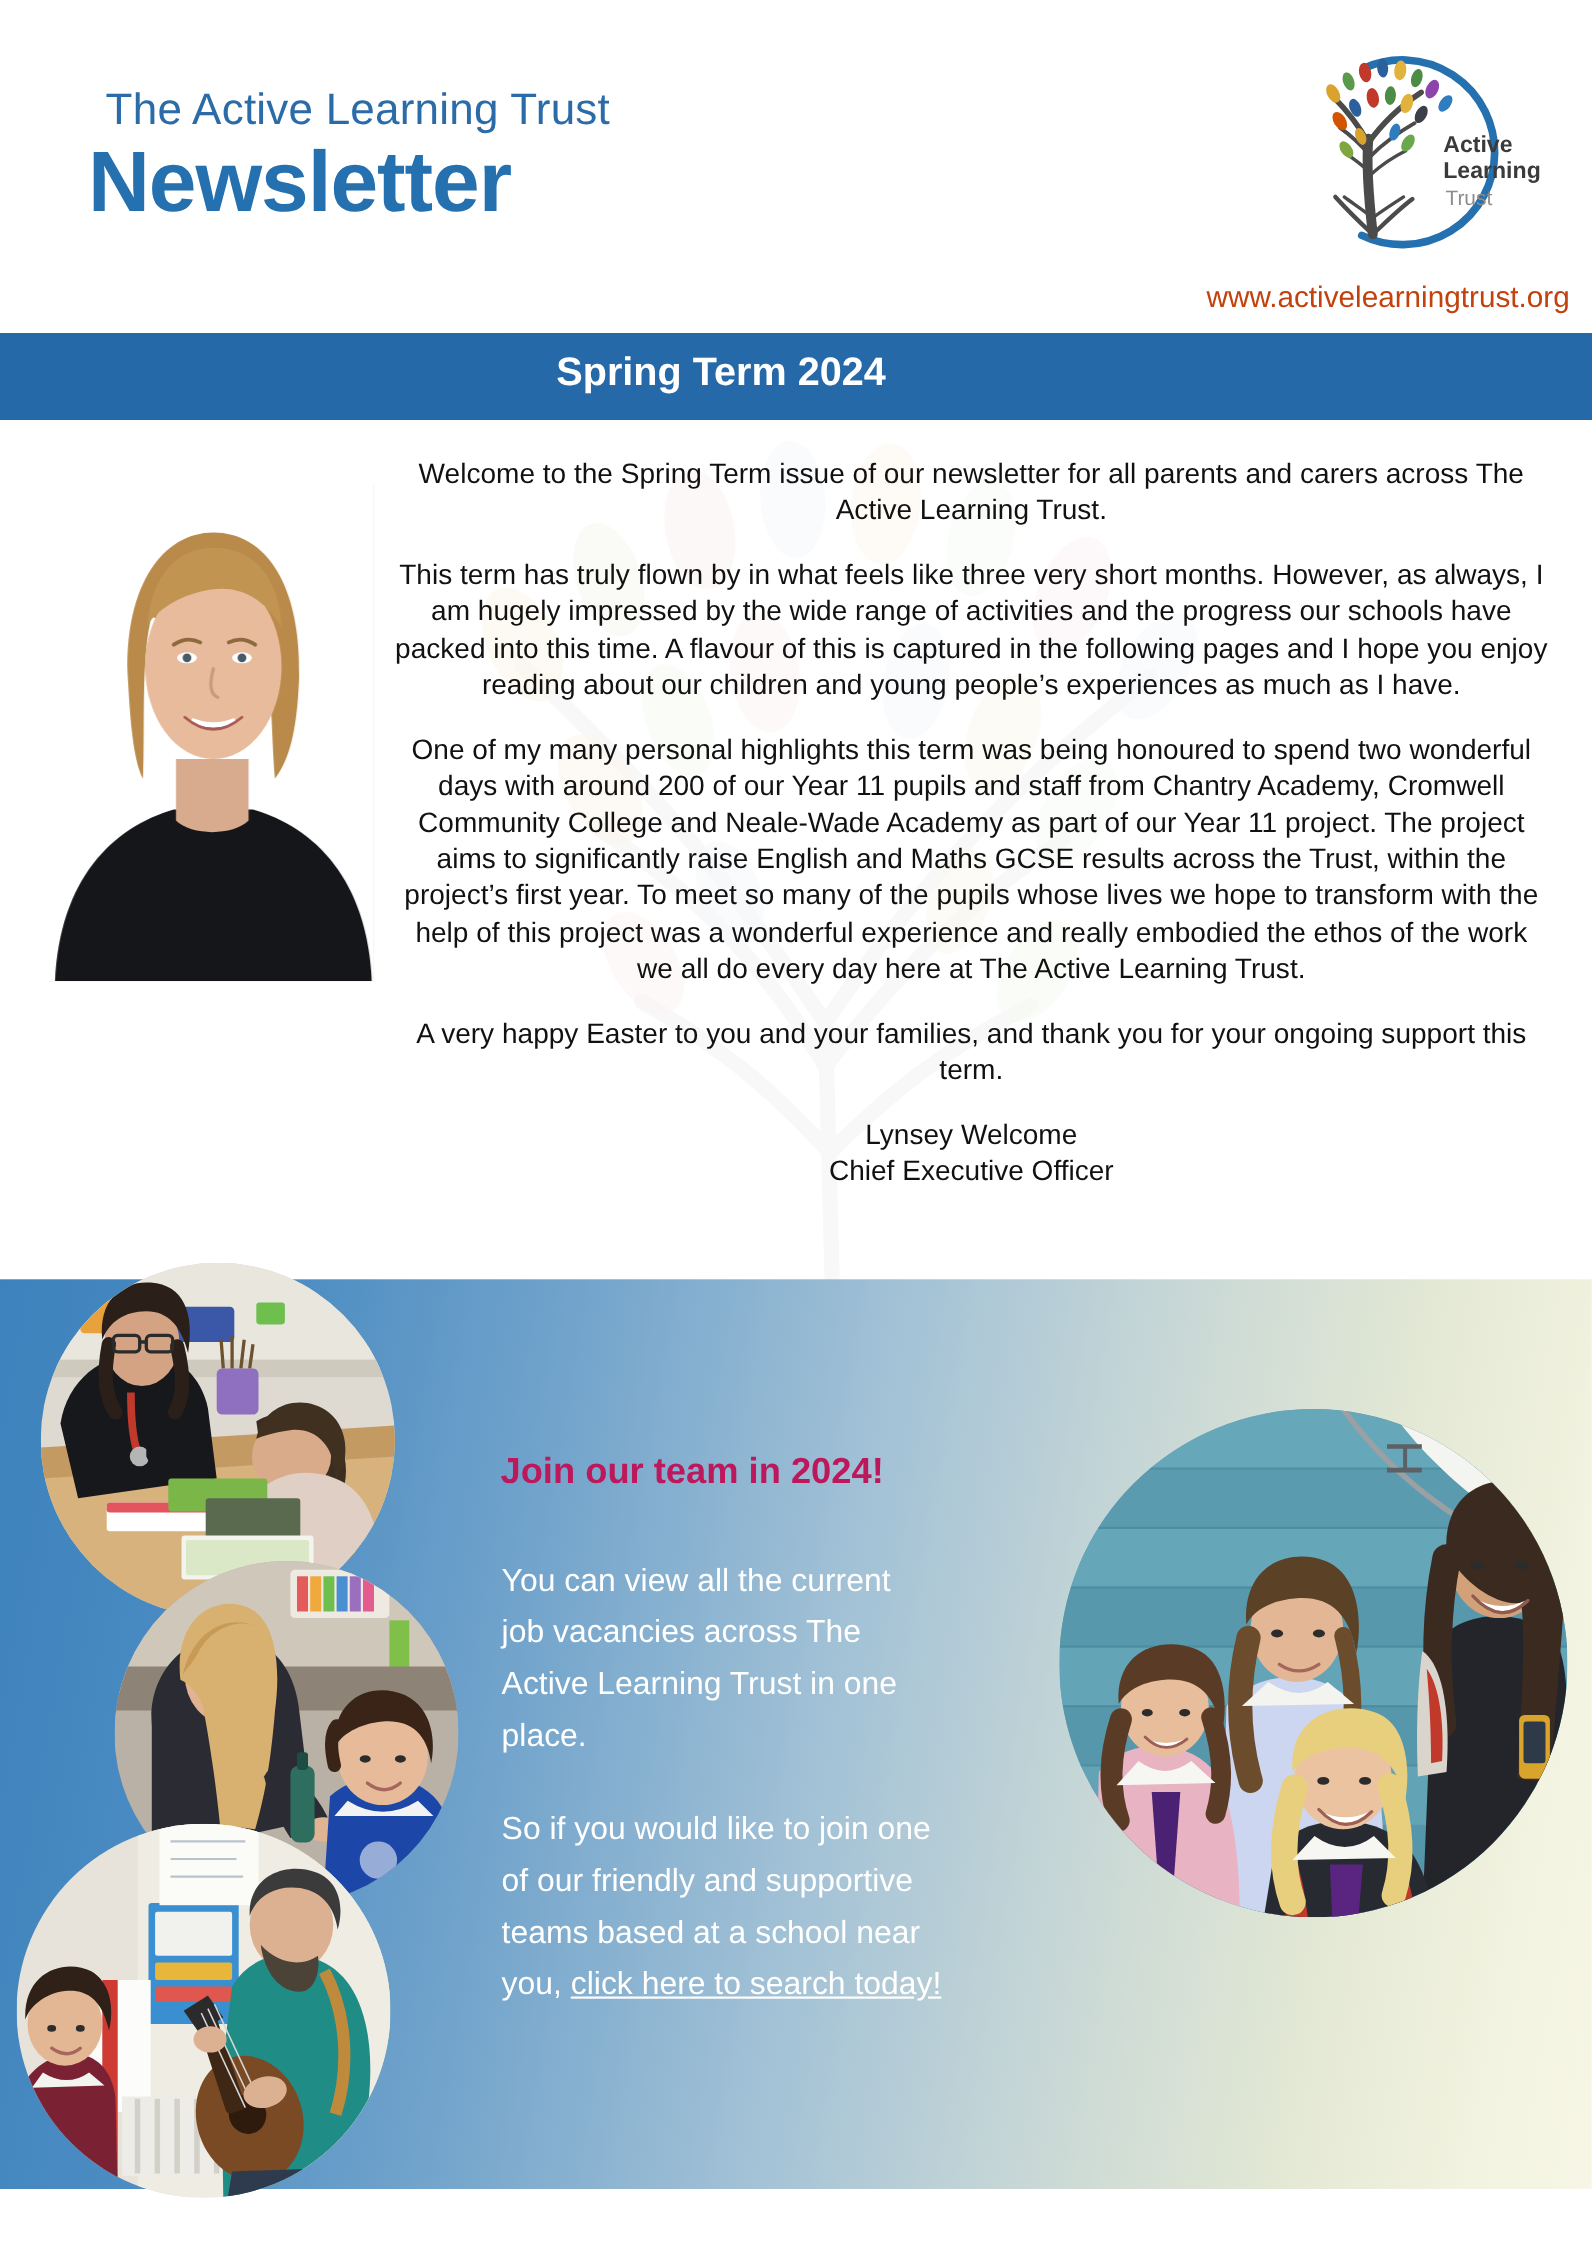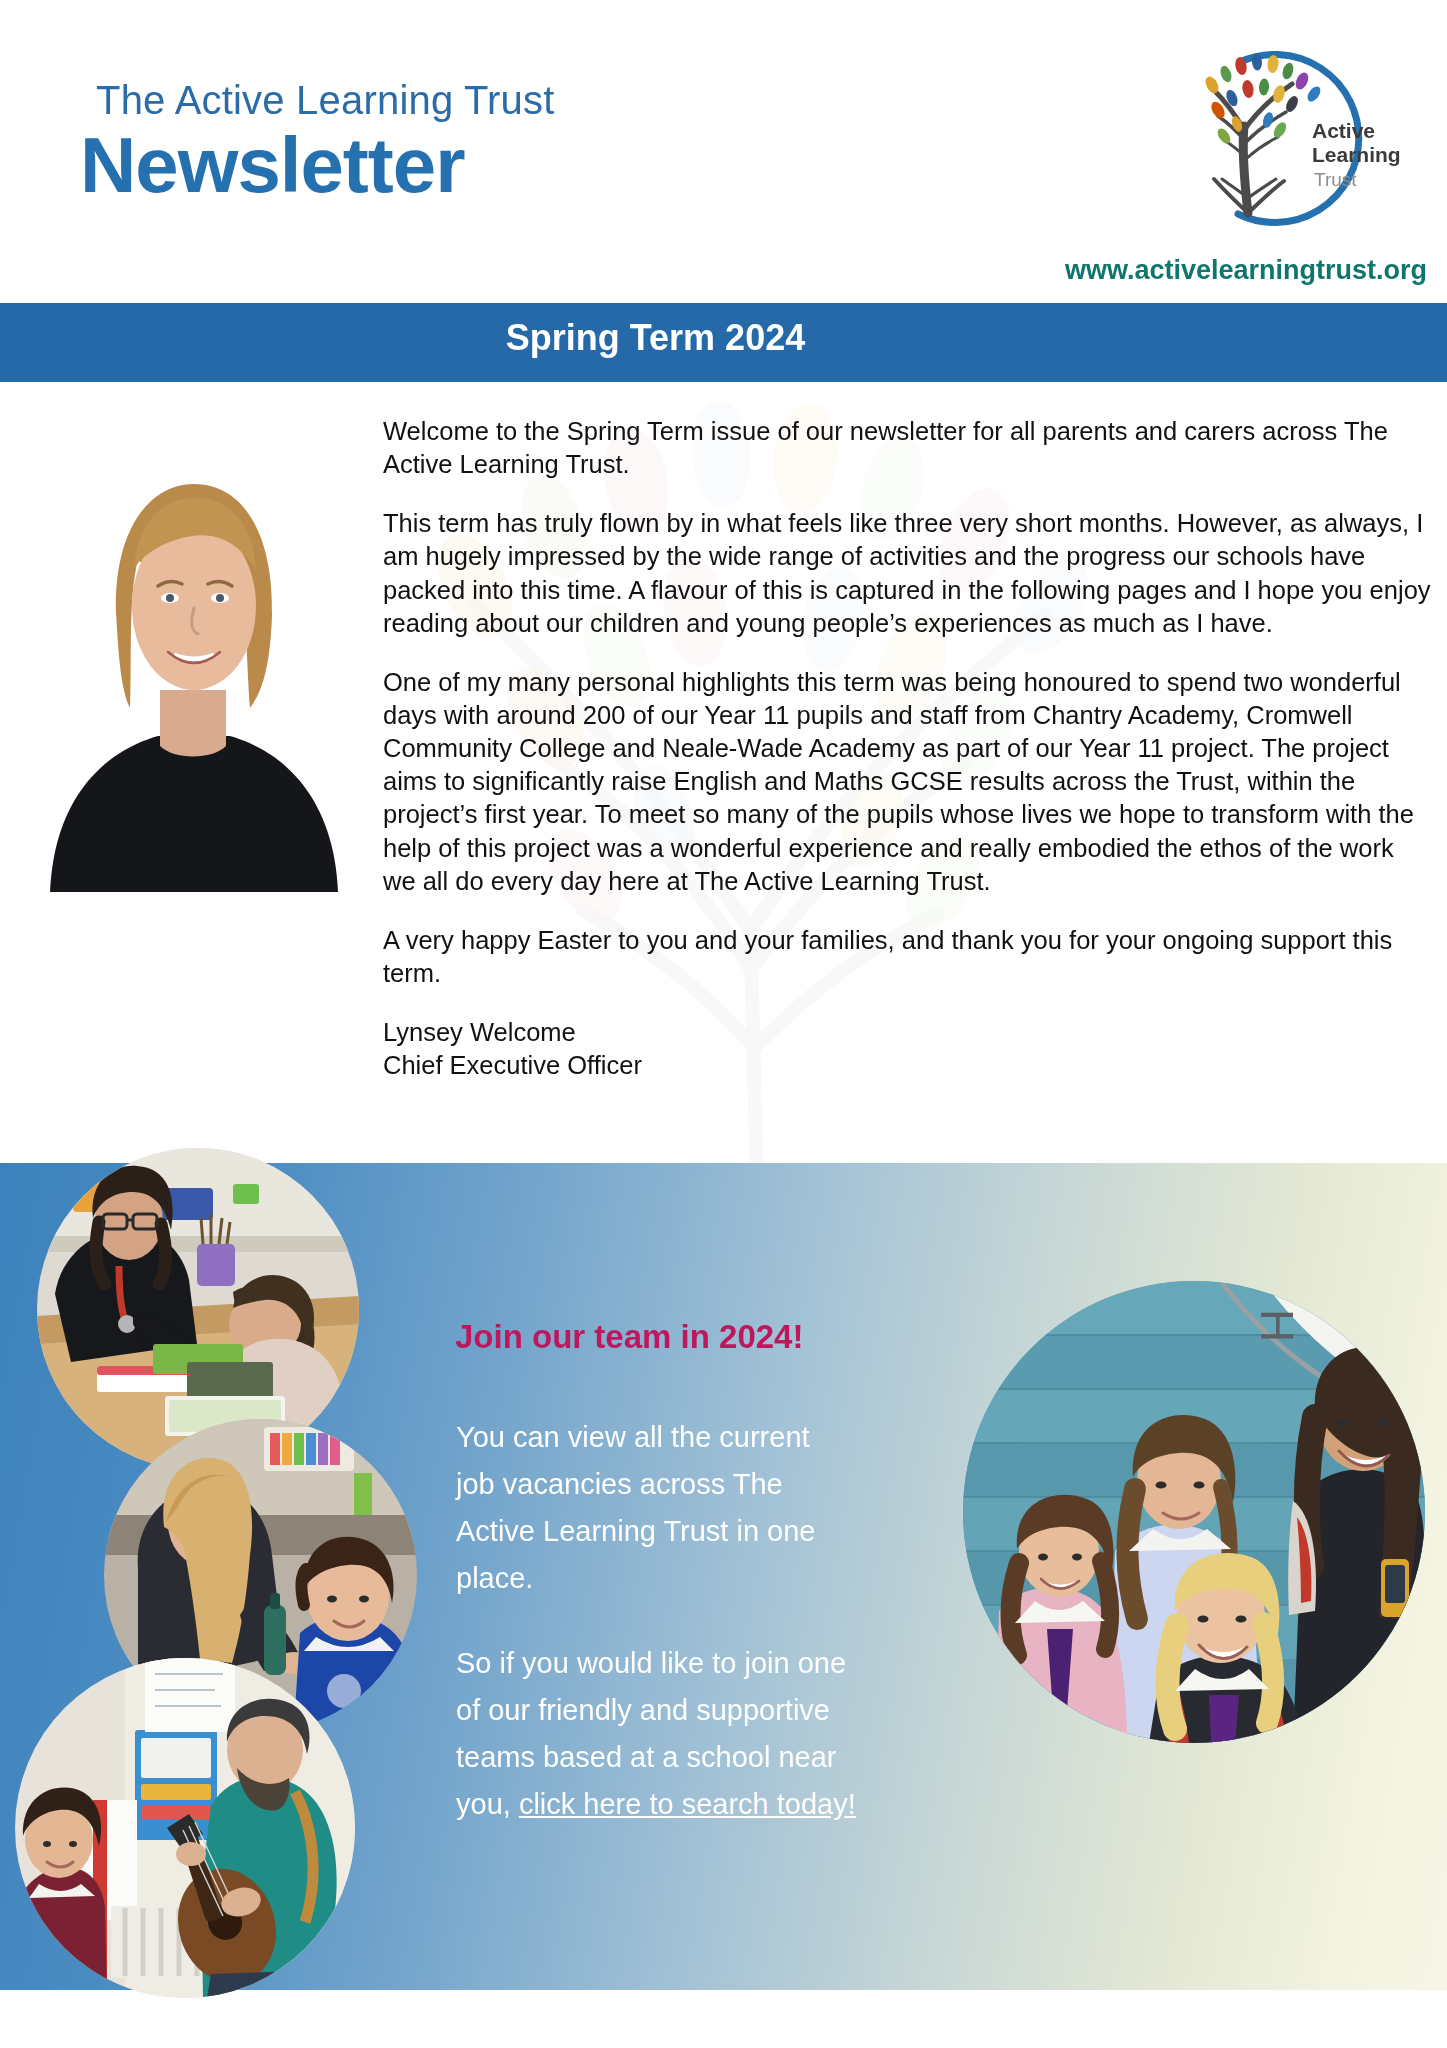--- a/index.html
+++ b/index.html
@@ -23,21 +23,21 @@
   .brand-line{
     position:absolute;left:96px;top:78px;
     font-size:40px;color:#2b6ba8;letter-spacing:.2px;white-space:nowrap;
   }
   .brand-title{
     position:absolute;left:80px;top:120px;
     font-size:78px;font-weight:bold;color:#2570af;letter-spacing:-1px;white-space:nowrap;
   }
   .site-url{
     position:absolute;right:20px;top:255px;
-    font-size:27px;font-weight:bold;color:#0f766e;white-space:nowrap;text-align:right;
+    font-size:27px;font-weight:normal;color:#c2410c;white-space:nowrap;text-align:right;
   }
 
   
   .logo{position:absolute;left:1178px;top:38px;width:230px;height:200px;}
   .logo svg{width:230px;height:200px;display:block;}
 
   
   .term-banner{
     position:absolute;left:0;top:303px;width:1447px;height:79px;
     background:#2569a8;z-index:6;
@@ -49,21 +49,21 @@
 
   
   .ceo-photo{
     position:absolute;left:42px;top:440px;width:298px;height:452px;z-index:4;
     background:#e9e6e2;overflow:hidden;
   }
   .ceo-photo svg{display:block;width:298px;height:452px;}
 
   
   .letter{
-    position:absolute;left:383px;top:415px;width:1050px;z-index:4;
+    position:absolute;left:358px;top:415px;width:1050px;z-index:4;text-align:center;
   }
   .letter p{
     margin:0 0 26px 0;
     font-size:25.5px;line-height:1.30;color:#111;
   }
   .letter p.sig{margin-bottom:0;line-height:1.30;}
 
   
   .recruit{
     position:absolute;left:0;top:1163px;width:1447px;height:827px;z-index:3;

